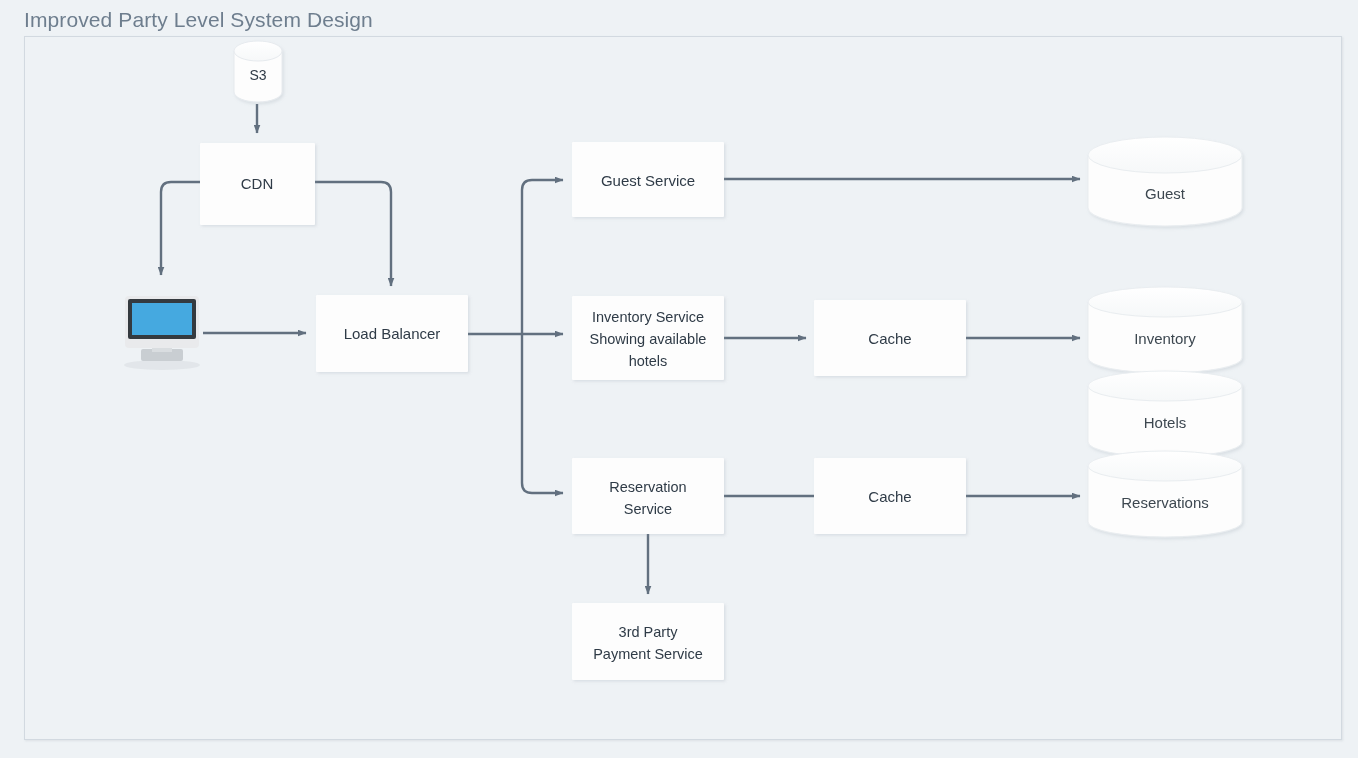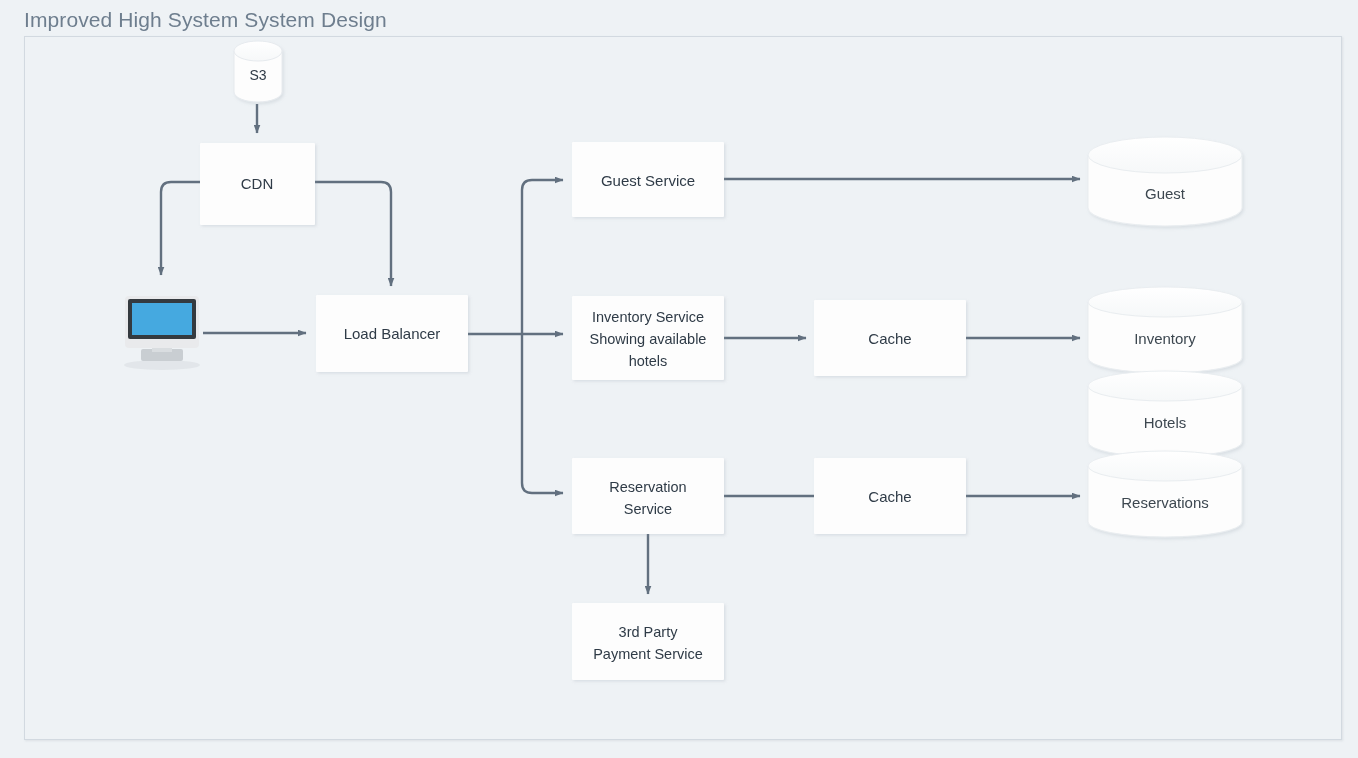--- a/index.html
+++ b/index.html
@@ -65,21 +65,21 @@
     font-family: "Liberation Sans", sans-serif;
     font-size: 14px;
     fill: #2f3b47;
   }
 </style>
 </head>
 <body>
 
 <div id="root">
 
-  <div id="diagram-title">Improved High System System Design</div>
+  <div id="diagram-title">Improved Party Level System Design</div>
 
   <div id="canvas-frame"></div>
 
   <svg id="svg-stage" viewBox="0 0 1358 758" xmlns="http://www.w3.org/2000/svg">
     <defs>
       <marker id="arrowhead" markerWidth="9" markerHeight="7" refX="8.5" refY="3.5" orient="auto" markerUnits="userSpaceOnUse">
         <path d="M0,0 L9,3.5 L0,7 z" fill="#62707f"></path>
       </marker>
       <filter id="boxshadow" x="-20%" y="-20%" width="150%" height="150%">
         <feDropShadow dx="1.5" dy="1.5" stdDeviation="1.4" flood-color="#8b97a4" flood-opacity="0.22"></feDropShadow>

